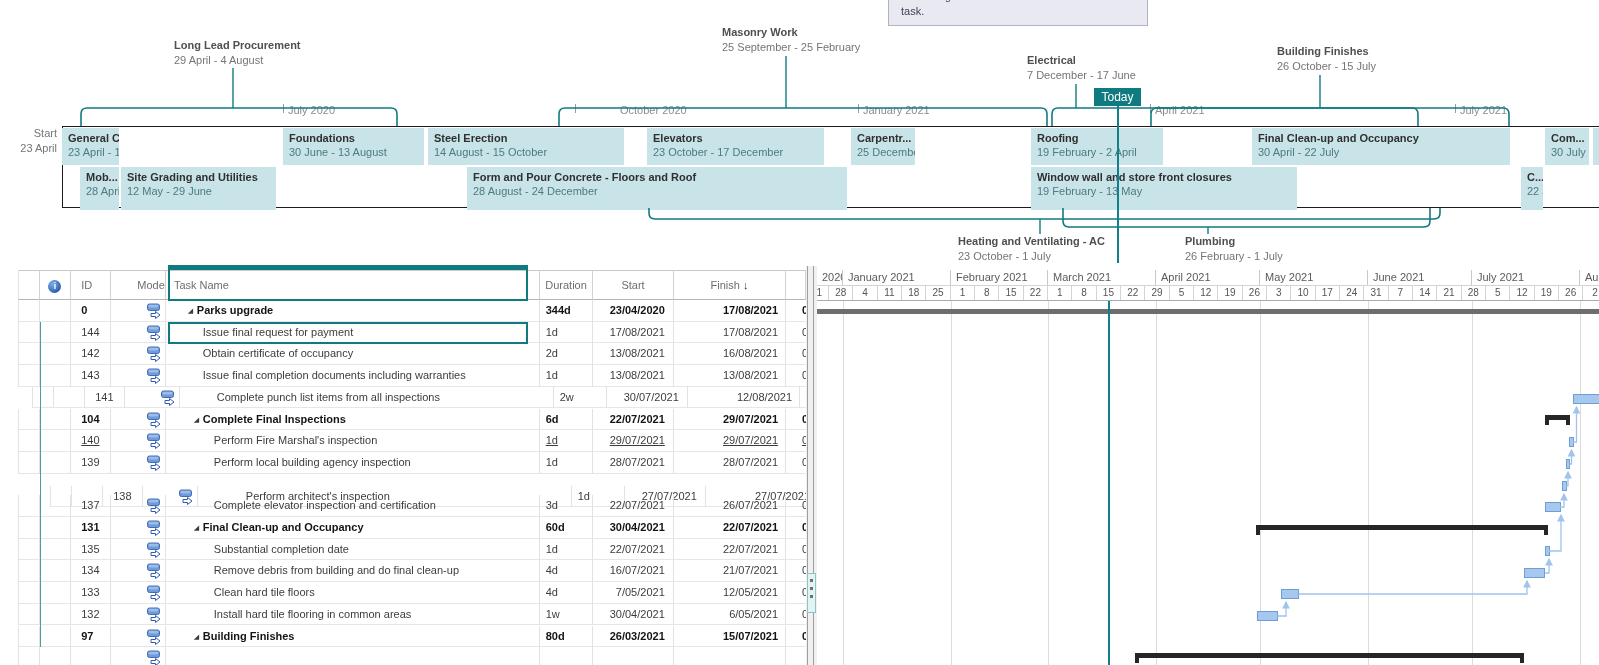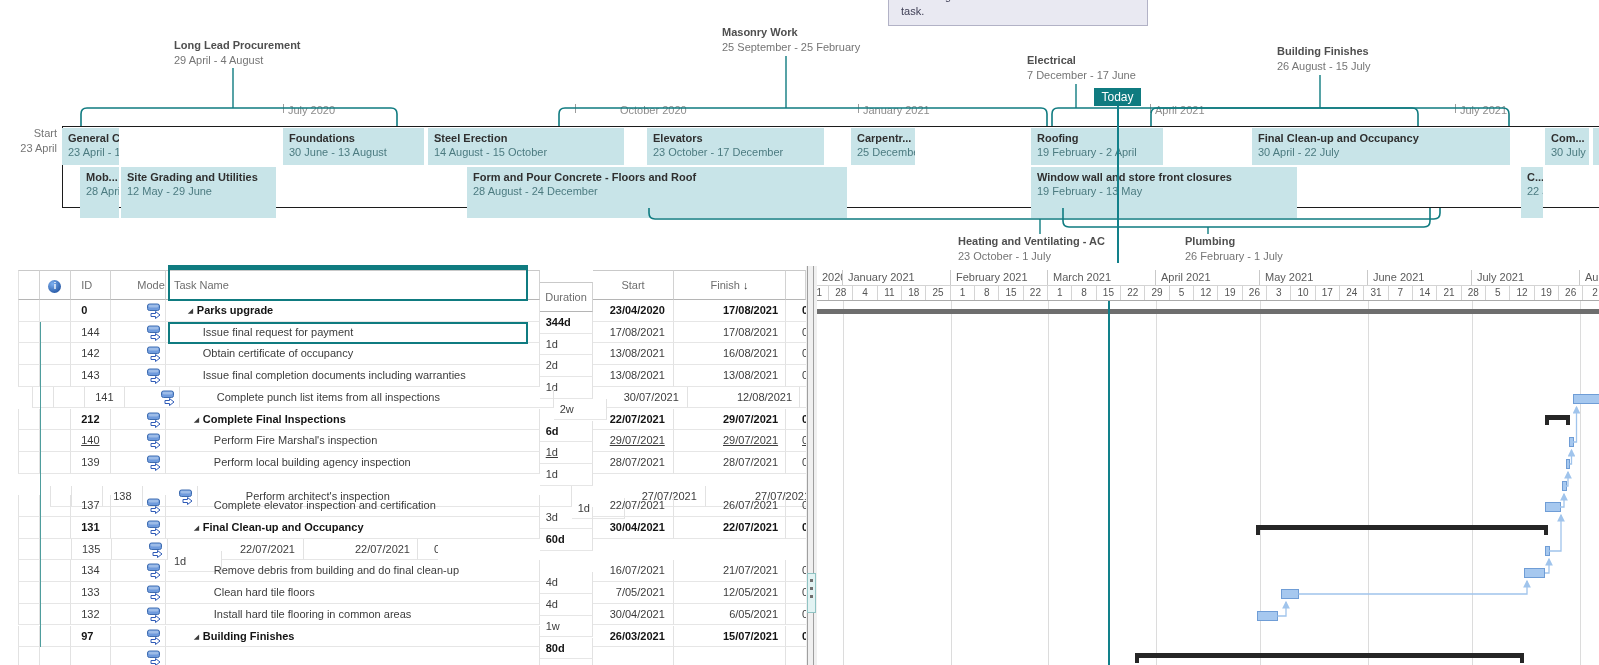--- a/index.html
+++ b/index.html
@@ -9,41 +9,41 @@
   .nowrap{white-space:nowrap;}
   
   #tooltip{left:888px;top:-14px;width:234px;background:#e9e9f2;border:1px solid #b2b2c6;
            color:#3f3f55;padding:2px 12px 6px 12px;line-height:15px;}
   
   #tl-box{left:62px;top:126px;width:1560px;height:80px;border:1px solid #1c1c1c;background:#fff;}
   .tl-bar{position:absolute;background:#c8e4e8;overflow:hidden;padding:3px 0 0 6px;box-sizing:border-box;}
   .tl-bar .t{font-weight:bold;color:#2f2f2f;line-height:14px;white-space:nowrap;}
   .tl-bar .d{color:#4c7b80;line-height:14px;white-space:nowrap;}
   .tl-row1{top:128px;height:37px;}
-  .tl-row2{top:167px;height:51px;}
+  .tl-row2{top:167px;height:43px;}
   .tl-axis-label{color:#8c8c8c;}
   .tl-axis-tick{width:1px;height:9px;background:#9c9c9c;top:104px;}
   .callout .t{font-weight:bold;color:#4f4f4f;line-height:15px;white-space:nowrap;}
   .callout .d{color:#757575;line-height:15px;white-space:nowrap;}
   #today-box{background:#0f7b80;color:#fff;font-size:12px;text-align:center;line-height:18px;
              width:47px;height:18px;left:1094px;top:88px;z-index:6;}
   .today-line{width:1.5px;background:#12808a;z-index:5;}
   
   #table{left:18px;top:264.5px;width:788px;height:400.5px;}
   .trow{position:absolute;left:0;display:flex;width:788px;}
   .tcell{box-sizing:border-box;border-right:1px solid #e2e2e2;border-bottom:1px solid #e6e6e6;
          overflow:hidden;white-space:nowrap;line-height:21.7px;height:21.7px;color:#3c3c3c;}
   .thead .tcell{border-right:1px solid #d2d2d2;border-bottom:1px solid #b5b5b5;border-top:1px solid #c9c9c9;
                 color:#6e6e6e;line-height:29px;height:30px;}
   .c-gutter{width:22px;border-left:1px solid #e2e2e2;}
   .c-info{width:32px;text-align:center;}
   .c-id{width:40px;padding-left:10px;}
   .c-mode{width:56px;text-align:right;}
   .c-task{width:380px;position:relative;}
-  .c-dur{width:54px;padding-left:6px;margin-top:12px;}
+  .c-dur{width:54px;padding-left:6px;}
   .c-start{width:82px;text-align:right;padding-right:8px;}
   .c-finish{width:114px;text-align:right;padding-right:7px;}
   .c-stub{width:20px;padding-left:16px;border-right:none;}
   .thead .c-dur,.thead .c-start,.thead .c-finish{text-align:center;padding:0;}
   .thead .c-task{padding-left:8px;}
   .bold{font-weight:bold;color:#141414;}
   .tri{position:absolute;top:0;font-size:7px;color:#3b3b3b;}
   .task-name{position:absolute;top:0;}
   .info-icon{display:inline-block;width:13px;height:13px;border-radius:50%;vertical-align:middle;
              background:radial-gradient(circle at 35% 30%,#7db0f0,#2a5ca8 75%);
@@ -176,21 +176,21 @@
       <div class="abs callout" style="left: 722px; top: 25px;">
         <div class="t">Masonry Work</div>
         <div class="d">25 September - 25 February</div>
       </div>
       <div class="abs callout" style="left: 1027px; top: 53px;">
         <div class="t">Electrical</div>
         <div class="d">7 December - 17 June</div>
       </div>
       <div class="abs callout" style="left: 1277px; top: 44px;">
         <div class="t">Building Finishes</div>
-        <div class="d">26 August - 15 July</div>
+        <div class="d">26 October - 15 July</div>
       </div>
       <div class="abs callout" style="left: 958px; top: 234px;">
         <div class="t">Heating and Ventilating - AC</div>
         <div class="d">23 October - 1 July</div>
       </div>
       <div class="abs callout" style="left: 1185px; top: 234px;">
         <div class="t">Plumbing</div>
         <div class="d">26 February - 1 July</div>
       </div>
     </div>
@@ -293,21 +293,21 @@
           <span class="task-name" style="left: 37px;">Complete punch list items from all inspections</span>
         </div>
         <div class="tcell c-dur">2w</div>
         <div class="tcell c-start">30/07/2021</div>
         <div class="tcell c-finish">12/08/2021</div>
         <div class="tcell c-stub">0</div>
       </div>
       <div class="trow" style="top: 144px;">
         <div class="tcell c-gutter bold"></div>
         <div class="tcell c-info bold"></div>
-        <div class="tcell c-id bold">212</div>
+        <div class="tcell c-id bold">104</div>
         <div class="tcell c-mode bold"><svg width="19" height="16" viewBox="0 0 19 16" style="vertical-align: middle;">
             <rect x="1.5" y="1" width="12" height="6.5" rx="2" fill="#6f9bdd" stroke="#3e6cb0"></rect>
             <rect x="2.5" y="1.8" width="10" height="2.6" rx="1.3" fill="#9dbce8"></rect>
             <path d="M5 10.5 h4.5 V8.5 L14 12 l-4.5 3.5 V13.5 H5 z" fill="#fff" stroke="#2f5bb7"></path>
           </svg></div>
         <div class="tcell c-task bold">
           <span class="tri" style="left: 28px;">◢</span>
           <span class="task-name" style="left: 37px;">Complete Final Inspections</span>
         </div>
         <div class="tcell c-dur bold">6d</div>
@@ -403,20 +403,23 @@
       </div>
       <div class="trow" style="top: 274.2px;">
         <div class="tcell c-gutter"></div>
         <div class="tcell c-info"></div>
         <div class="tcell c-id">135</div>
         <div class="tcell c-mode"><svg width="19" height="16" viewBox="0 0 19 16" style="vertical-align: middle;">
             <rect x="1.5" y="1" width="12" height="6.5" rx="2" fill="#6f9bdd" stroke="#3e6cb0"></rect>
             <rect x="2.5" y="1.8" width="10" height="2.6" rx="1.3" fill="#9dbce8"></rect>
             <path d="M5 10.5 h4.5 V8.5 L14 12 l-4.5 3.5 V13.5 H5 z" fill="#fff" stroke="#2f5bb7"></path>
           </svg></div>
+        <div class="tcell c-task">
+          <span class="task-name" style="left: 48px;">Substantial completion date</span>
+        </div>
         <div class="tcell c-dur">1d</div>
         <div class="tcell c-start">22/07/2021</div>
         <div class="tcell c-finish">22/07/2021</div>
         <div class="tcell c-stub">0</div>
       </div>
       <div class="trow" style="top: 295.9px;">
         <div class="tcell c-gutter"></div>
         <div class="tcell c-info"></div>
         <div class="tcell c-id">134</div>
         <div class="tcell c-mode"><svg width="19" height="16" viewBox="0 0 19 16" style="vertical-align: middle;">

